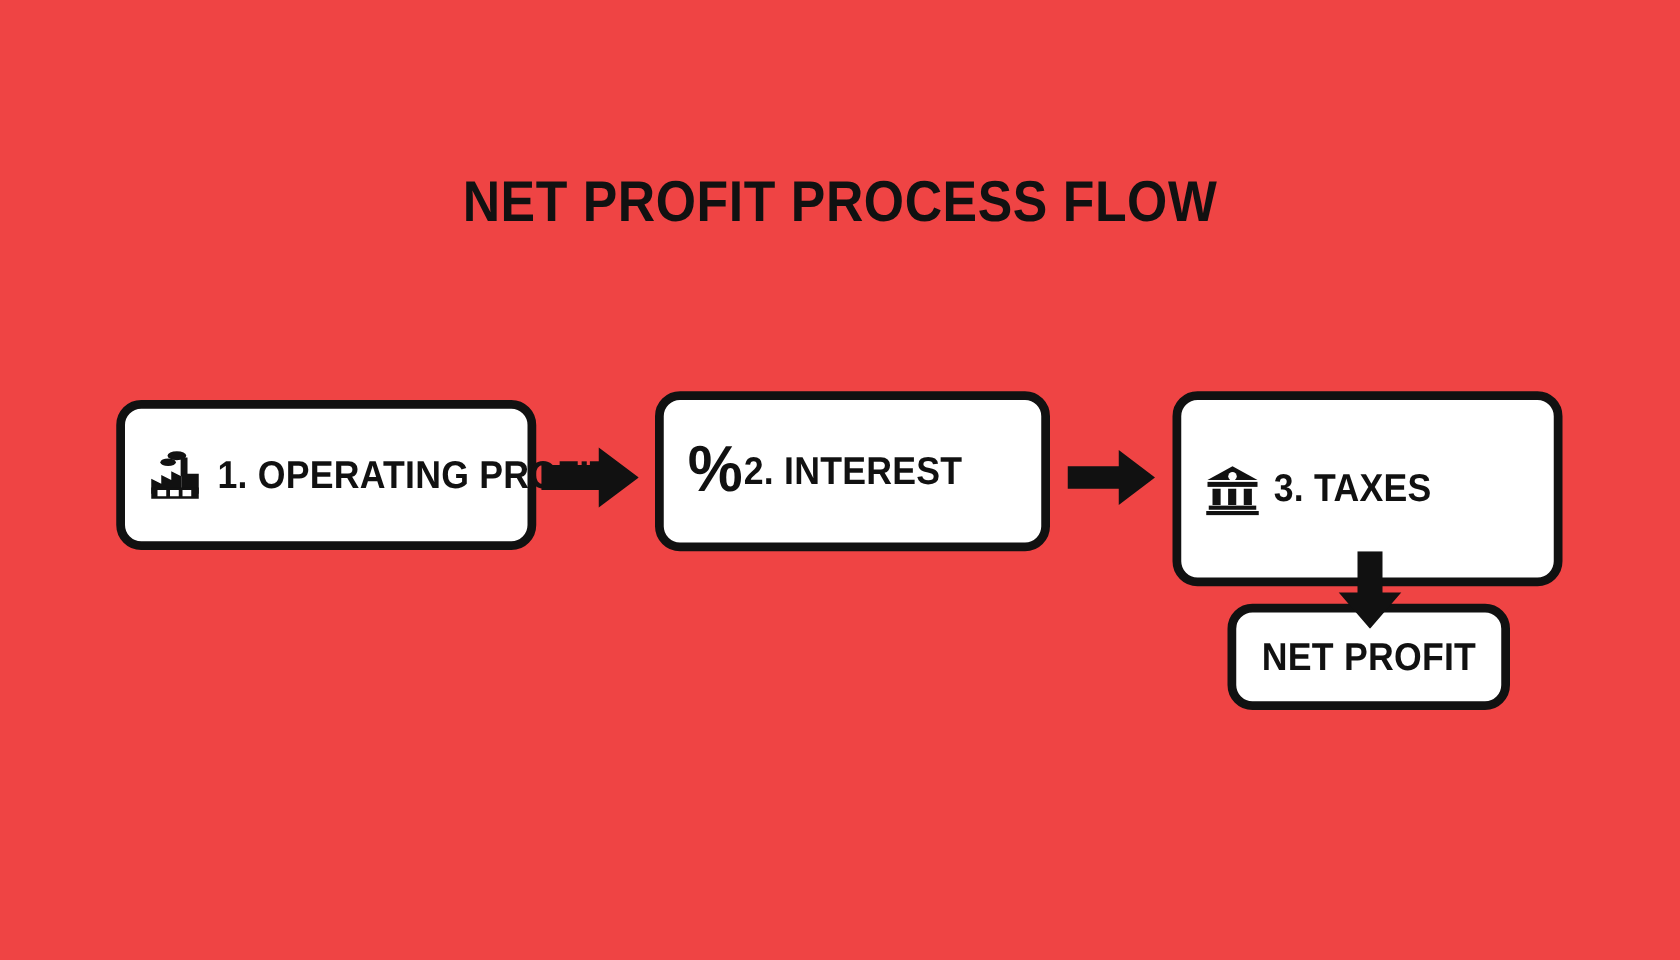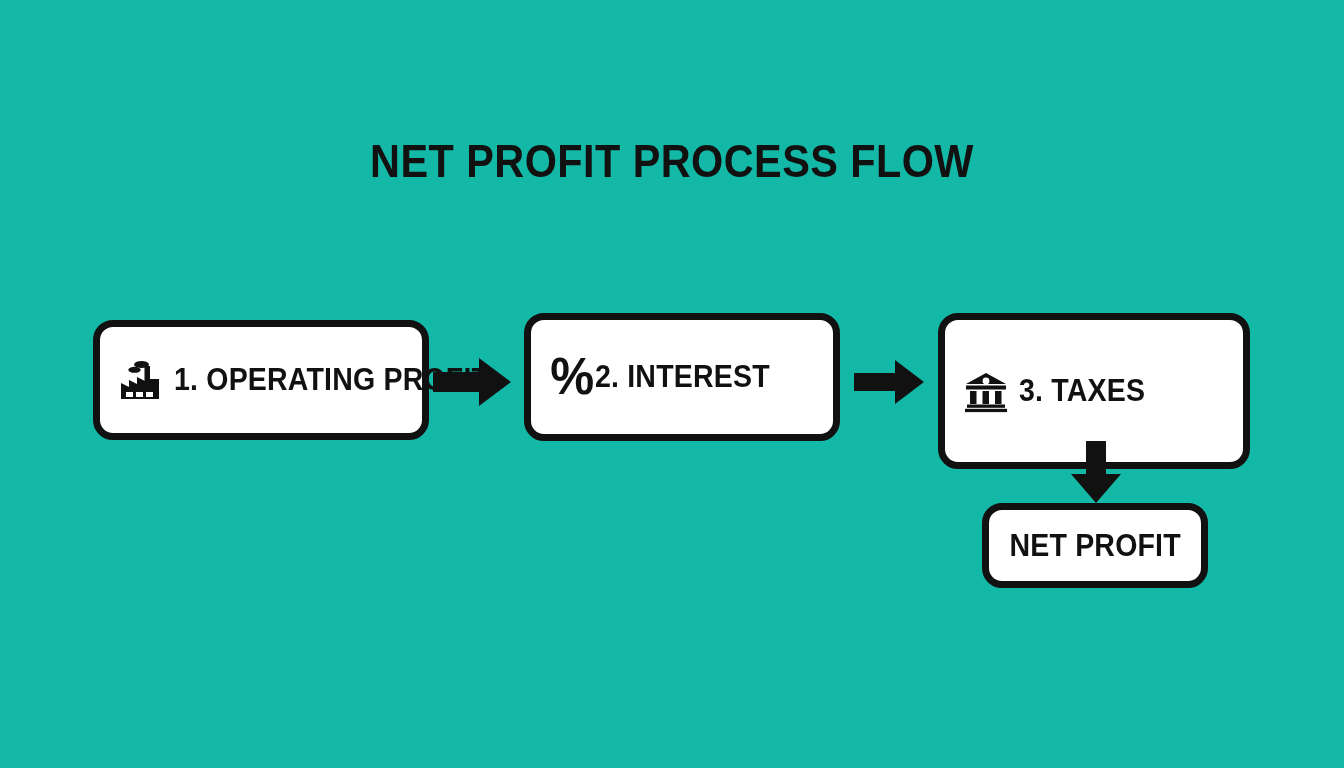--- a/index.html
+++ b/index.html
@@ -10,21 +10,21 @@
     width: 1344px;
     height: 768px;
     background: #fdfdfd;
     font-family: "Liberation Sans", sans-serif;
     overflow: hidden;
   }
   #canvas {
     position: relative;
     width: 1344px;
     height: 768px;
-    background: #14b8a6;
+    background: #ef4444;
   }
 
   
   .title {
     position: absolute;
     left: 0;
     top: 134px;
     width: 1344px;
     text-align: center;
     font-family: "Liberation Sans Narrow", "Liberation Sans", sans-serif;
@@ -65,21 +65,21 @@
     transform-origin: left center;
   }
   .node.centered .node-label {
     transform-origin: center center;
   }
 
   
   #box-operating-profit { left: 93px;  top: 320px; width: 336px; height: 120px; }
   #box-interest         { left: 524px; top: 313px; width: 316px; height: 128px; }
   #box-taxes            { left: 938px; top: 313px; width: 312px; height: 156px; }
-  #box-net-profit       { left: 982px; top: 503px; width: 226px; height: 85px; }
+  #box-net-profit       { left: 982px; top: 483px; width: 226px; height: 85px; }
 
   
   .icon {
     flex: 0 0 auto;
     display: block;
     margin-right: 10px;
   }
   .icon svg { display: block; }
 
   .pct-icon {

